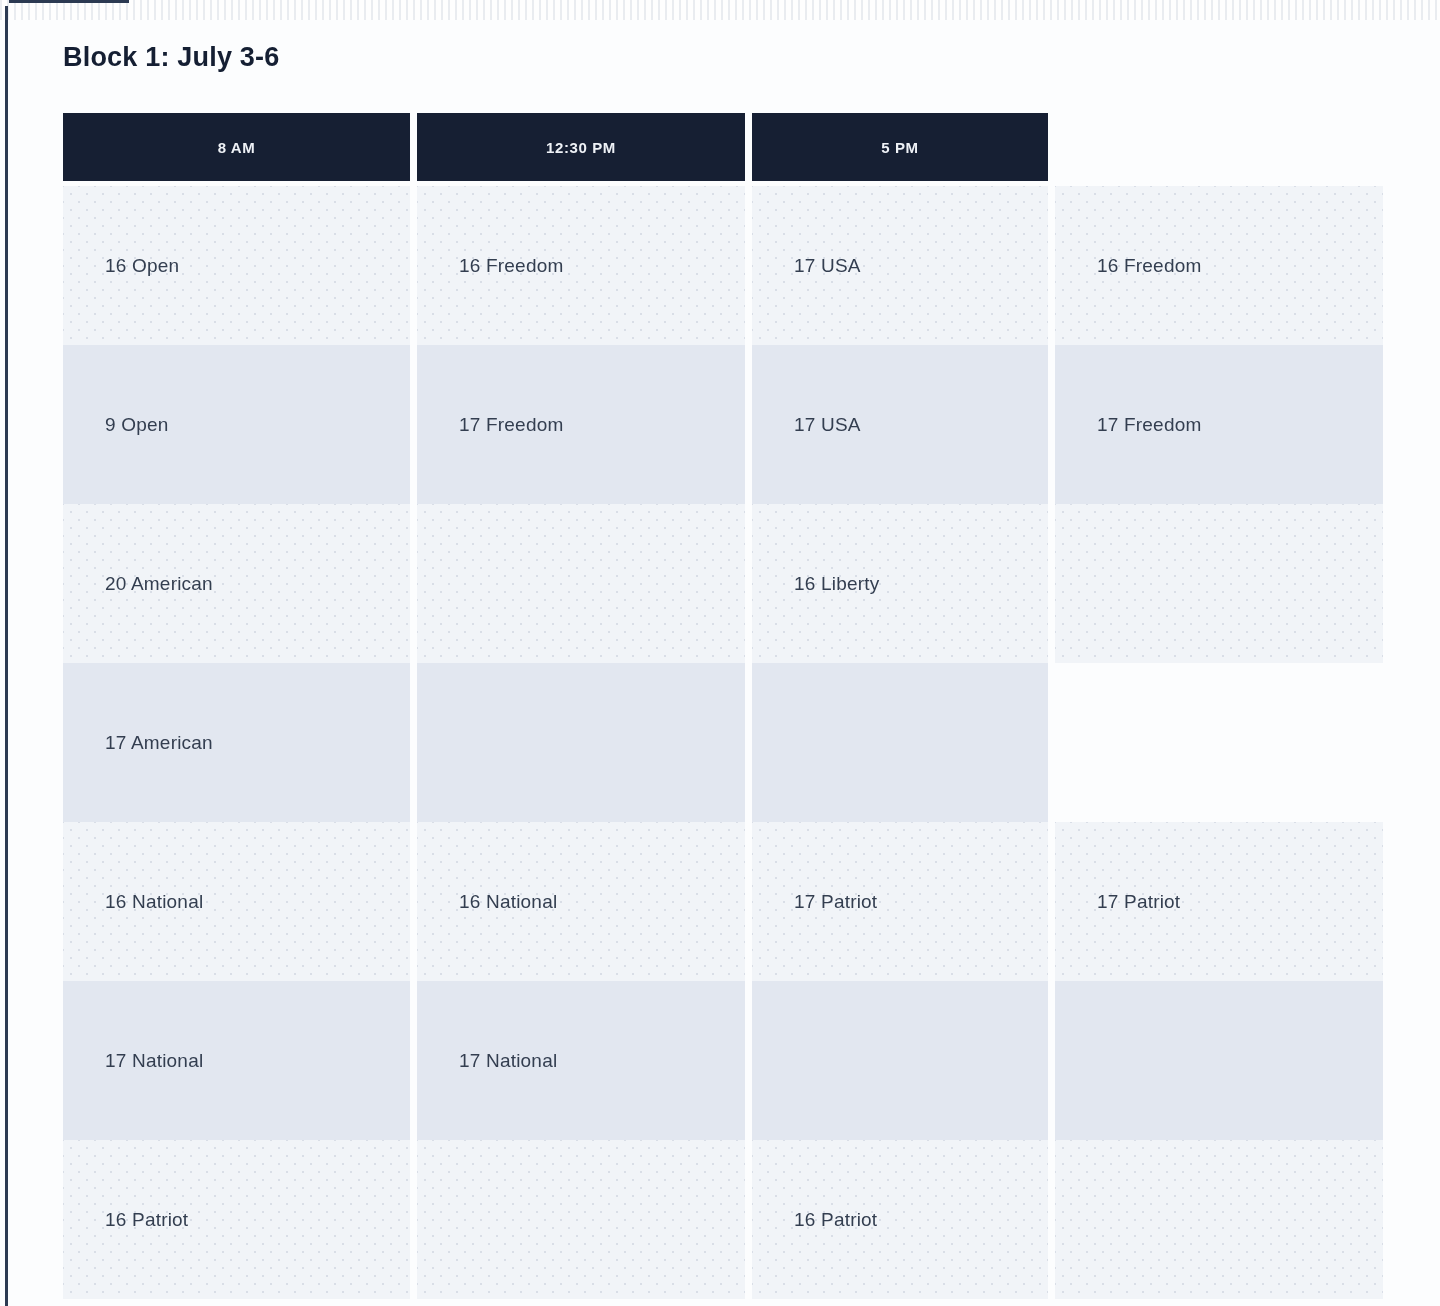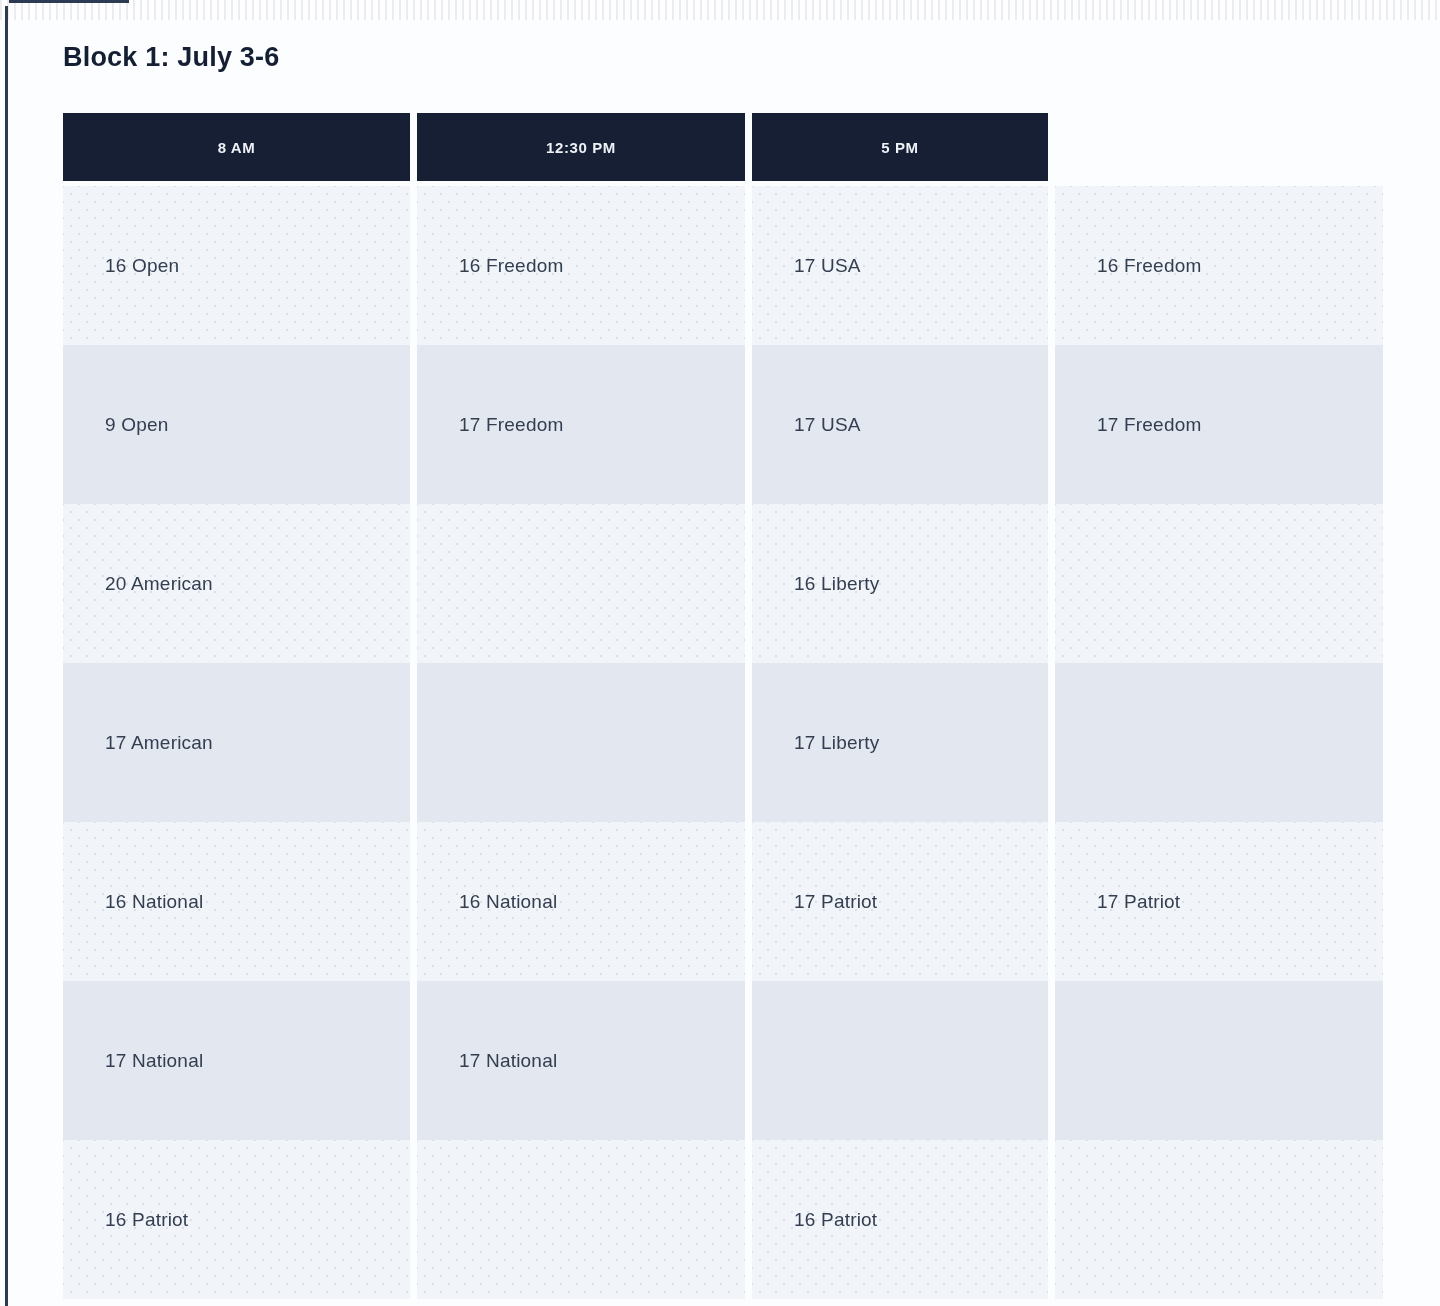--- a/index.html
+++ b/index.html
@@ -129,21 +129,20 @@
         </div>
         <div class="row">
           <div class="cell">20 American</div>
           <div class="cell"></div>
           <div class="cell">16 Liberty</div>
           <div class="cell"></div>
         </div>
         <div class="row">
           <div class="cell">17 American</div>
           <div class="cell"></div>
-          <div class="cell">17 Liberty</div>
           <div class="cell"></div>
         </div>
         <div class="row">
           <div class="cell">16 National</div>
           <div class="cell">16 National</div>
           <div class="cell">17 Patriot</div>
           <div class="cell">17 Patriot</div>
         </div>
         <div class="row">
           <div class="cell">17 National</div>

